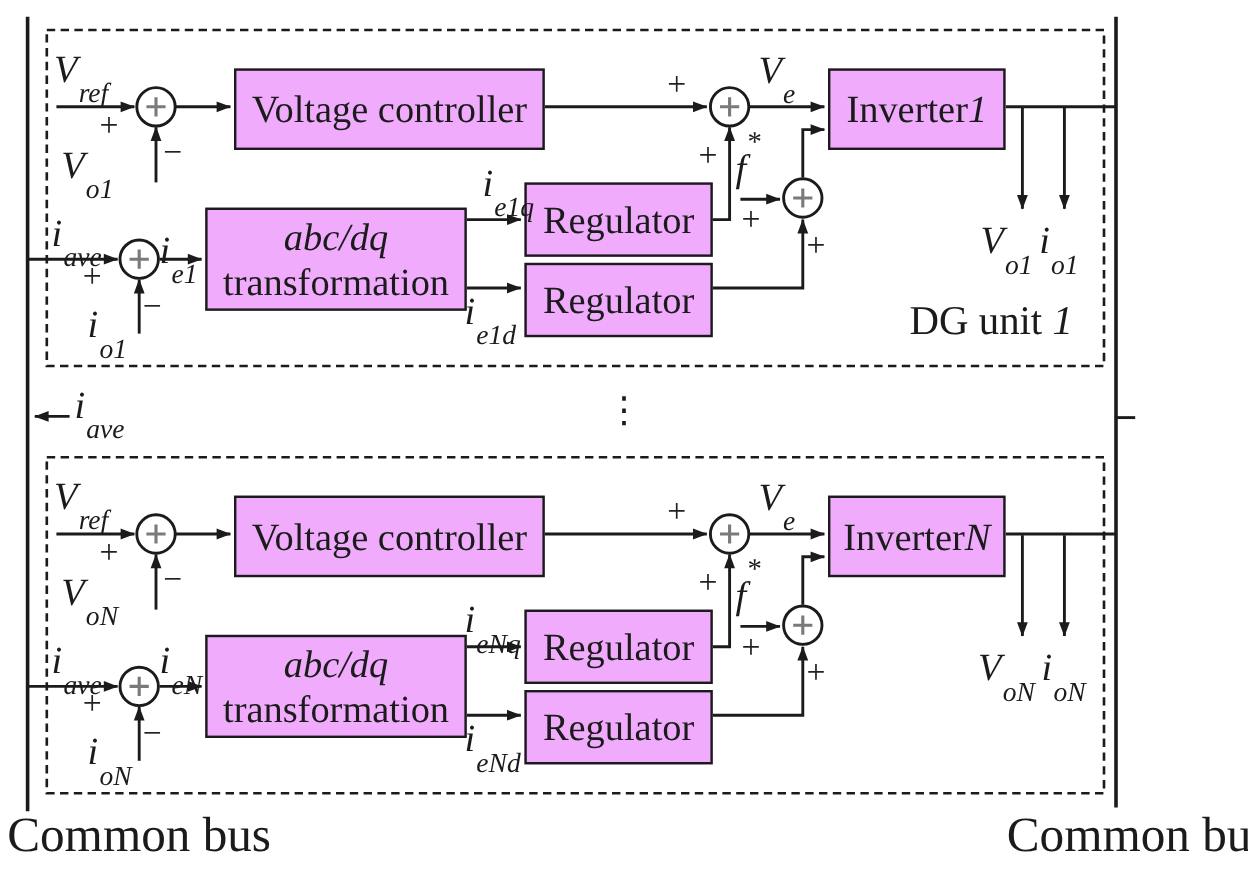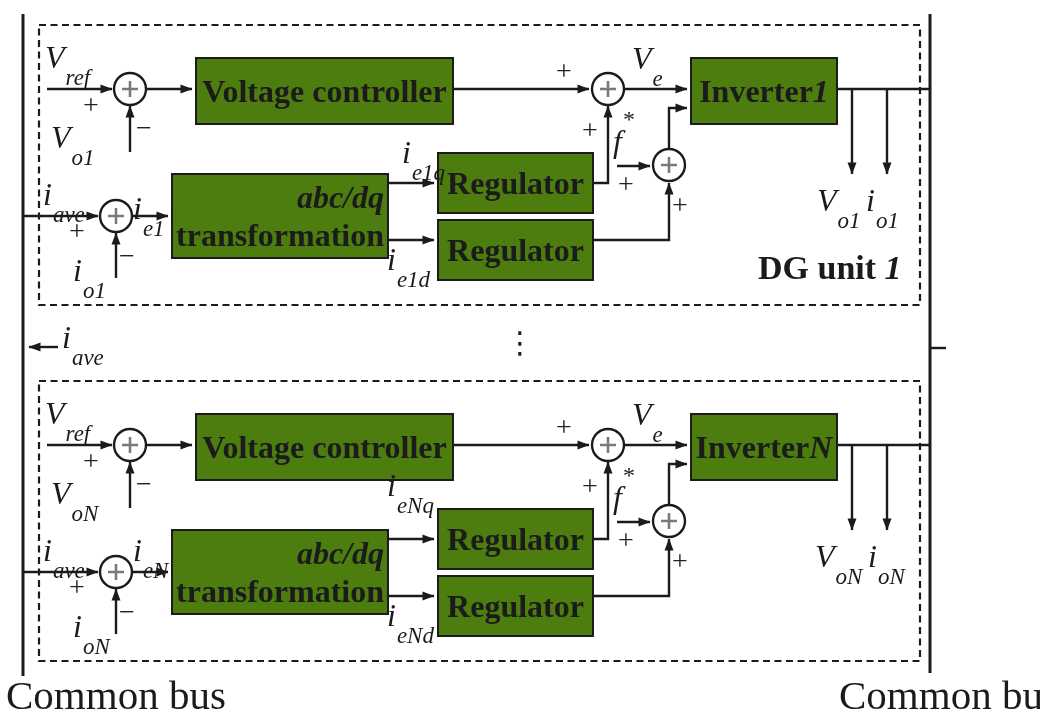--- a/index.html
+++ b/index.html
@@ -2,30 +2,30 @@
 <html><head>
 <meta charset="utf-8">
 <style>
   html,body{margin:0;padding:0;background:#ffffff;}
   #stage{
     position:relative;width:1040px;height:725px;background:#ffffff;overflow:hidden;
     font-family:"Liberation Serif",serif;color:#1b1b1b;
   }
   #wires{position:absolute;left:0;top:0;z-index:1;}
   .box{
-    position:absolute;z-index:3;box-sizing:border-box;background:#4d7c0f;
+    position:absolute;z-index:3;box-sizing:border-box;background:#f0abfc;
     border:2.5px solid #1b1b1b;display:flex;align-items:center;justify-content:center;
-    text-align:right;font-size:32px;line-height:1.2;white-space:nowrap;font-weight:bold;
+    text-align:center;font-size:32px;line-height:1.2;white-space:nowrap;
   }
   .lbl{
     position:absolute;z-index:4;font-size:32px;line-height:1;font-style:italic;white-space:nowrap;
   }
   .lbl sub{font-size:23px;line-height:1;position:relative;top:10px;margin-left:1px;font-style:italic;}
   .lbl sup{font-size:24px;line-height:1;position:relative;top:-13px;margin-left:1px;font-style:normal;}
-  .plain{font-style:normal;font-weight:bold;}
+  .plain{font-style:normal;}
   .it{font-style:italic;}
   .sign{position:absolute;z-index:4;font-size:28px;line-height:1;font-style:normal;color:#222;}
   .caption{position:absolute;z-index:4;font-size:41px;line-height:1;white-space:nowrap;}
   .vdots{
     position:absolute;z-index:4;font-family:"DejaVu Sans",sans-serif;
     font-size:30px;line-height:1;color:#1b1b1b;
   }
 </style>
 </head>
 <body>
@@ -180,21 +180,21 @@
   <div class="box" style="left:690px;top:413px;width:148px;height:68px">
     <span>Inverter </span>
       <span class="it">N</span>
   </div>
 
   <div class="lbl" style="left:45px;top:397px"><span>V</span><sub>ref</sub></div>
   <div class="lbl" style="left:51px;top:477px"><span>V</span><sub>oN</sub></div>
   <div class="lbl" style="left:43px;top:534px"><span>i</span><sub>ave</sub></div>
   <div class="lbl" style="left:73px;top:610px"><span>i</span><sub>oN</sub></div>
   <div class="lbl" style="left:133px;top:534px"><span>i</span><sub>eN</sub></div>
-  <div class="lbl" style="left:387px;top:469px"><span>i</span><sub>eNq</sub></div>
+  <div class="lbl" style="left:387px;top:500px"><span>i</span><sub>eNq</sub></div>
   <div class="lbl" style="left:387px;top:599px"><span>i</span><sub>eNd</sub></div>
   <div class="lbl" style="left:632px;top:398px"><span>V</span><sub>e</sub></div>
   <div class="lbl" style="left:613px;top:476px"><span>f</span><sup>*</sup></div>
   <div class="lbl" style="left:815px;top:540px"><span>V</span><sub>oN</sub></div>
   <div class="lbl" style="left:868px;top:540px"><span>i</span><sub>oN</sub></div>
 
   <div class="sign" style="left:83px;top:447px">+</div>
   <div class="sign" style="left:136px;top:470px">−</div>
   <div class="sign" style="left:69px;top:573px">+</div>
   <div class="sign" style="left:119px;top:598px">−</div>

